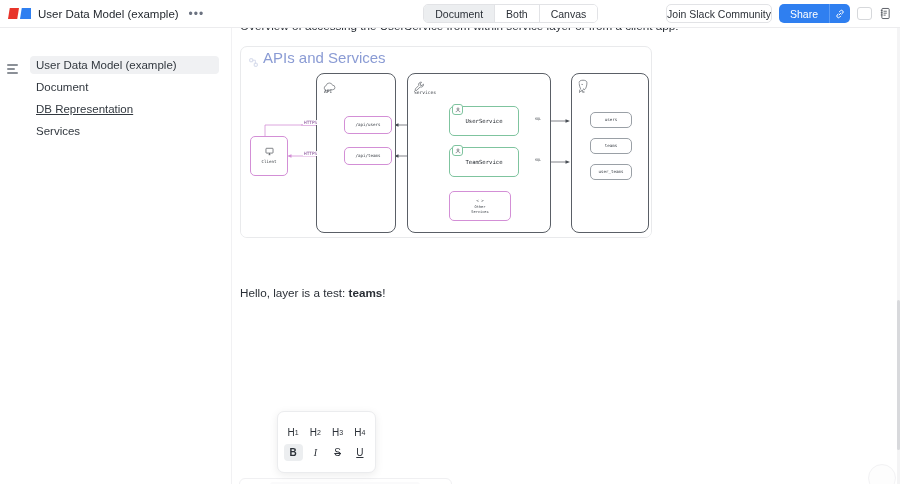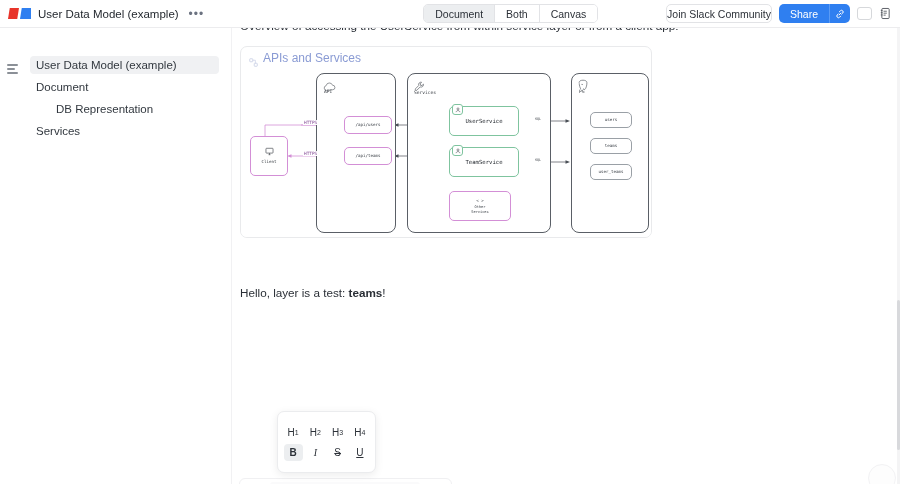--- a/index.html
+++ b/index.html
@@ -93,21 +93,21 @@
 
   .nav-item {
     font-size: 11.5px; color: #32383f; line-height: 18px;
     height: 18px; display: flex; align-items: center;
     margin-bottom: 0; cursor: pointer; white-space: nowrap;
     padding: 0 6px; border-radius: 4px;
   }
   .nav-item.sel { background: #f0f1f3; }
   .nav-wrap { padding-left: 30px; padding-right: 12px; }
   .nav-sp-0 { margin-left: 0px; }
-  .nav-sp-2 { margin-left: 20px; }
+  .nav-sp-2 { margin-left: 0; text-decoration: underline; }
   .nav-gap { height: 0px; }
 
   
   .main {
     position: absolute; top: 28px; left: 232px;
     width: 668px; height: 456px; background: #fff; overflow: hidden;
   }
   .intro-line {
     position: absolute; top: -9px; left: 8px;
     font-size: 11.7px; color: #2a2f36; white-space: nowrap;
@@ -116,21 +116,21 @@
   .card {
     position: absolute; top: 18px; left: 8px;
     width: 412px; height: 192px;
     border: 1px solid #e9eaec; border-radius: 7px;
     background: #fff; overflow: hidden;
   }
   .card-head {
     height: 21px; display: flex; align-items: center; gap: 5px;
     padding-left: 8px;
   }
-  .card-title { font-size: 12px; color: #8a9bd4; }
+  .card-title { font-size: 15px; color: #8a9bd4; }
   .card-ico { width: 9px; height: 9px; opacity: .55; }
 
   .diagram {
     position: absolute; top: 21px; left: 0;
     width: 412px; height: 170px; background: #fff;
   }
 
   
   .lane {
     position: absolute; border: 1px solid #5a5f66; border-radius: 8px;

